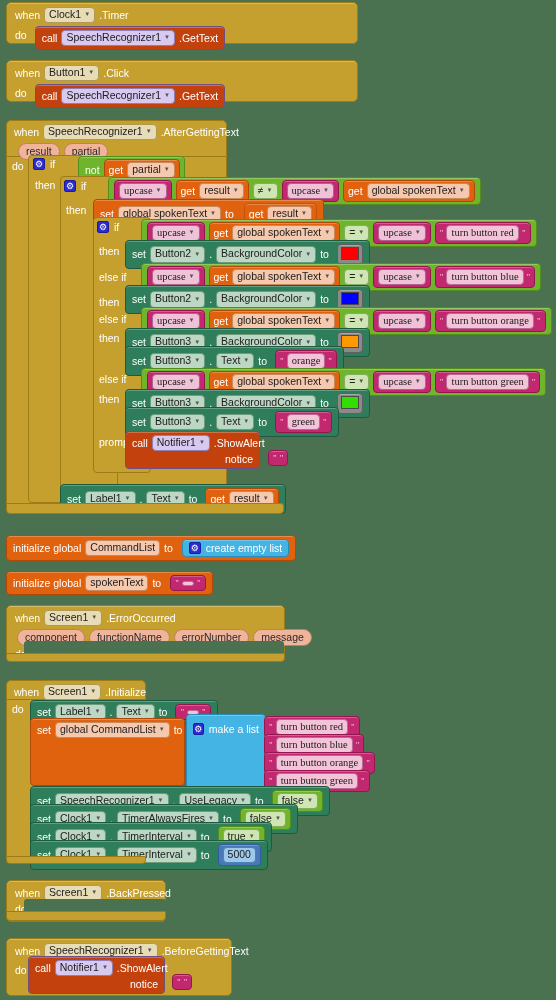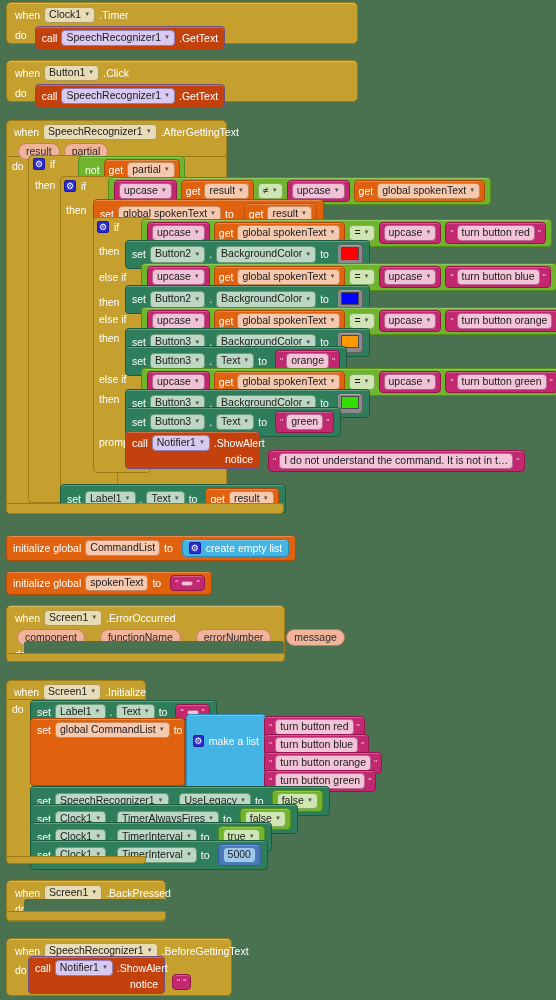--- a/index.html
+++ b/index.html
@@ -51,21 +51,21 @@
     background:#f0b49a; color:#2a2a2a;
     border:1px solid #c07f62; border-radius:9px;
     padding:1px 7px 2px 7px; font-size:10.5px;
   }
 
   
   .purple { background:#c2410c; border:1px solid #6d4f85; }
   .set    { background:#2e7d5b; border:1px solid #1f5a40; }
   .orange { background:#e1620e; border:1px solid #ae4a09; }
   .lime   { background:#6fb52b; border:1px solid #548c1f; }
-  .magenta{ background:#c2286f; border:1px solid #95154f; }
+  .magenta{ background:#c2286f; border:1px solid #95154f;font-family:Liberation Serif, serif; }
   .cyan   { background:#43b4e4; border:1px solid #2a8cb6; }
   .grayc  { background:#8a8a8a; border:1px solid #5f5f5f; }
 
   .sblk { border-radius:4px; box-shadow:inset 0 1px 0 rgba(255,255,255,.25); padding:2px 5px; }
 
   
   .gear {
     width:12px;height:12px;border-radius:2px;background:#2b2bd0;
     display:inline-flex;align-items:center;justify-content:center;
     border:1px solid #1b1b9c; color:#fff; font-size:9px; line-height:1;
@@ -469,21 +469,20 @@
           <span class="arw">▼</span>
         </span>
       <span class="lab">.ShowAlert</span>
     </div>
     <div class="row" style="justify-content:flex-end; padding-top:3px;">
       <span class="lab">notice</span>
     </div>
   </div>
   <div class="blk sblk magenta row" style="left:268px; top:450px; padding:2px 4px; gap:3px;">
     <span class="qt">"</span>
-    <span class="fld pink">I do not understand the command.  It is not in t…</span>
     <span class="qt">"</span>
   </div>
 
   <div class="blk sblk set row" style="left:60px; top:484px; padding:3px 6px;">
     <span class="lab">set</span>
     <span class="fld grn">
         <span>Label1</span>
         <span class="arw">▼</span>
       </span>
     <span class="lab">.</span>
@@ -530,21 +529,21 @@
 
   <div class="blk evt" style="left:6px; top:605px; width:279px; height:56px;">
     <div class="row" style="padding:4px 8px 0 8px;">
       <span class="lab">when</span>
       <span class="fld evtf">
           <span>Screen1</span>
           <span class="arw">▼</span>
         </span>
       <span class="lab">.ErrorOccurred</span>
     </div>
-    <div class="row" style="padding:3px 8px 0 10px; gap:15px;">
+    <div class="row" style="padding:3px 8px 0 10px; gap:4px;">
       <span class="param">component</span>
       <span class="param">functionName</span>
       <span class="param">errorNumber</span>
       <span class="param">message</span>
     </div>
     <div class="row" style="padding:3px 8px 0 8px;">
       <span class="lab">do</span>
     </div>
   </div>
   <div class="blk" style="left:24px; top:641px; width:260px; height:14px; background:#4a7150; border-radius:3px;"></div>
@@ -585,21 +584,21 @@
   <div class="blk sblk orange" style="left:30px; top:718px; width:155px; height:68px; padding:3px 6px;">
     <div class="row">
       <span class="lab">set</span>
       <span class="fld org">
           <span>global CommandList</span>
           <span class="arw">▼</span>
         </span>
       <span class="lab">to</span>
     </div>
   </div>
-  <div class="blk sblk cyan" style="left:186px; top:714px; width:80px; height:88px; padding:20px 6px;">
+  <div class="blk sblk cyan" style="left:186px; top:714px; width:80px; height:88px; padding:8px 6px;">
     <div class="row" style="gap:5px;">
       <span class="gear"></span>
       <span class="lab">make a list</span>
     </div>
   </div>
   <div class="blk sblk magenta row" style="left:264px; top:716px; padding:2px 4px; gap:3px;">
     <span class="qt">"</span>
     <span class="fld pink">turn button red</span>
     <span class="qt">"</span>
   </div>

